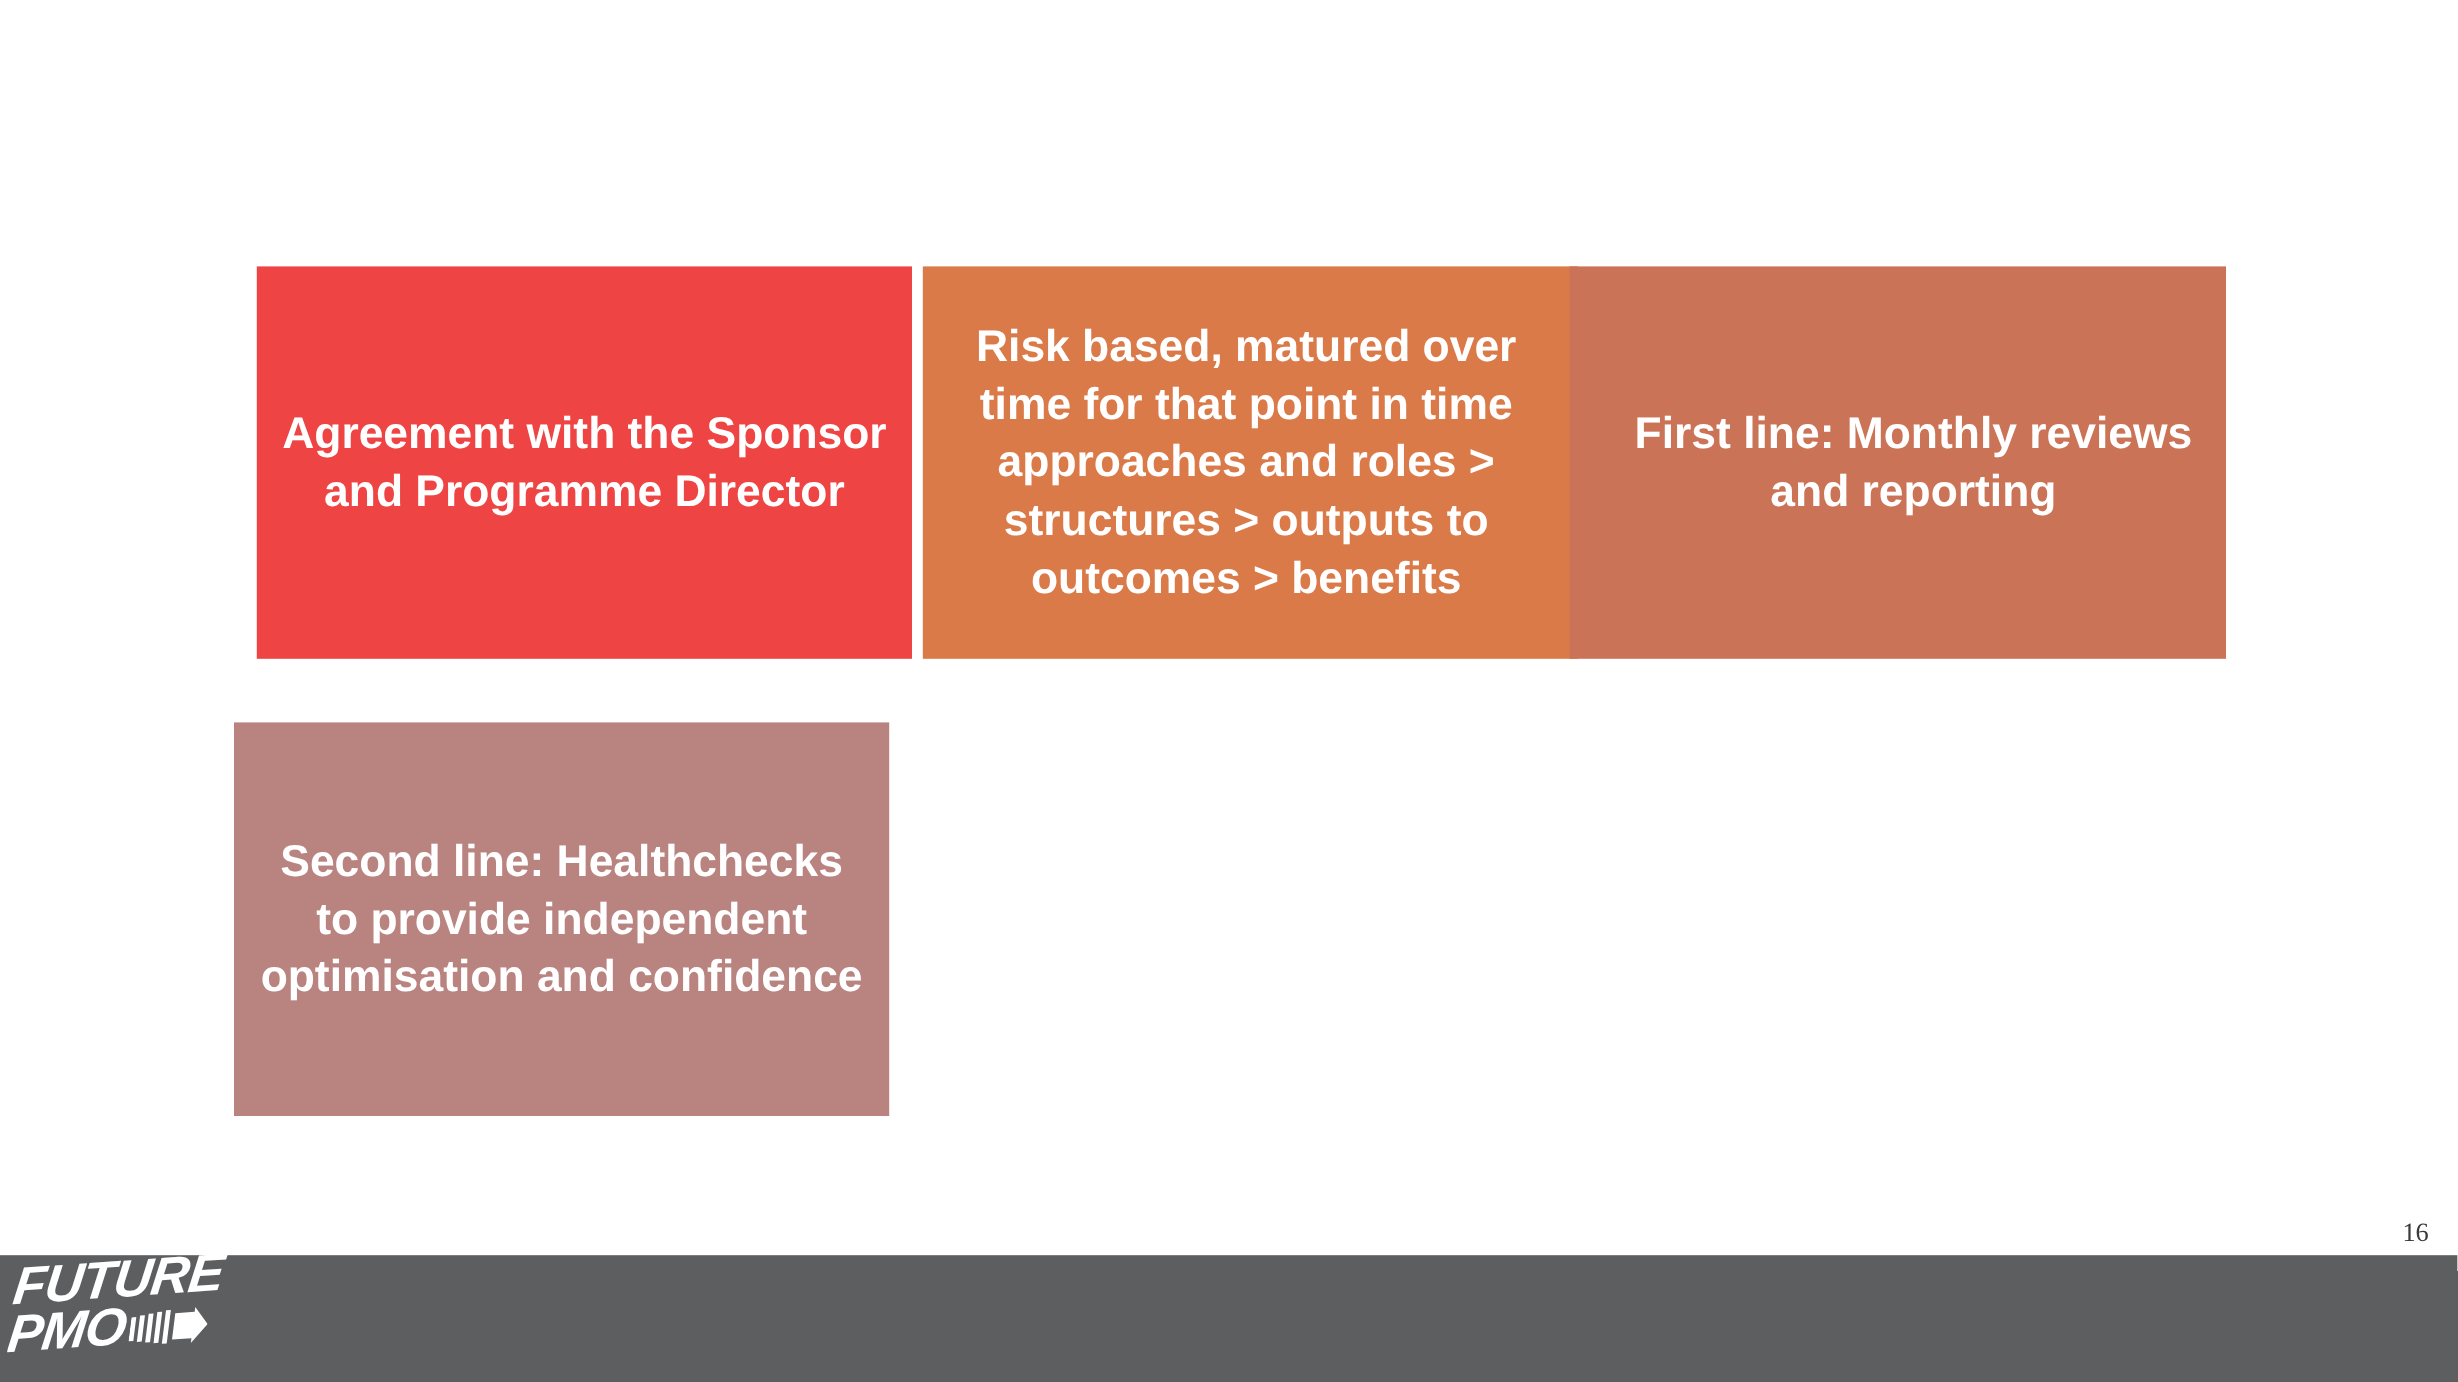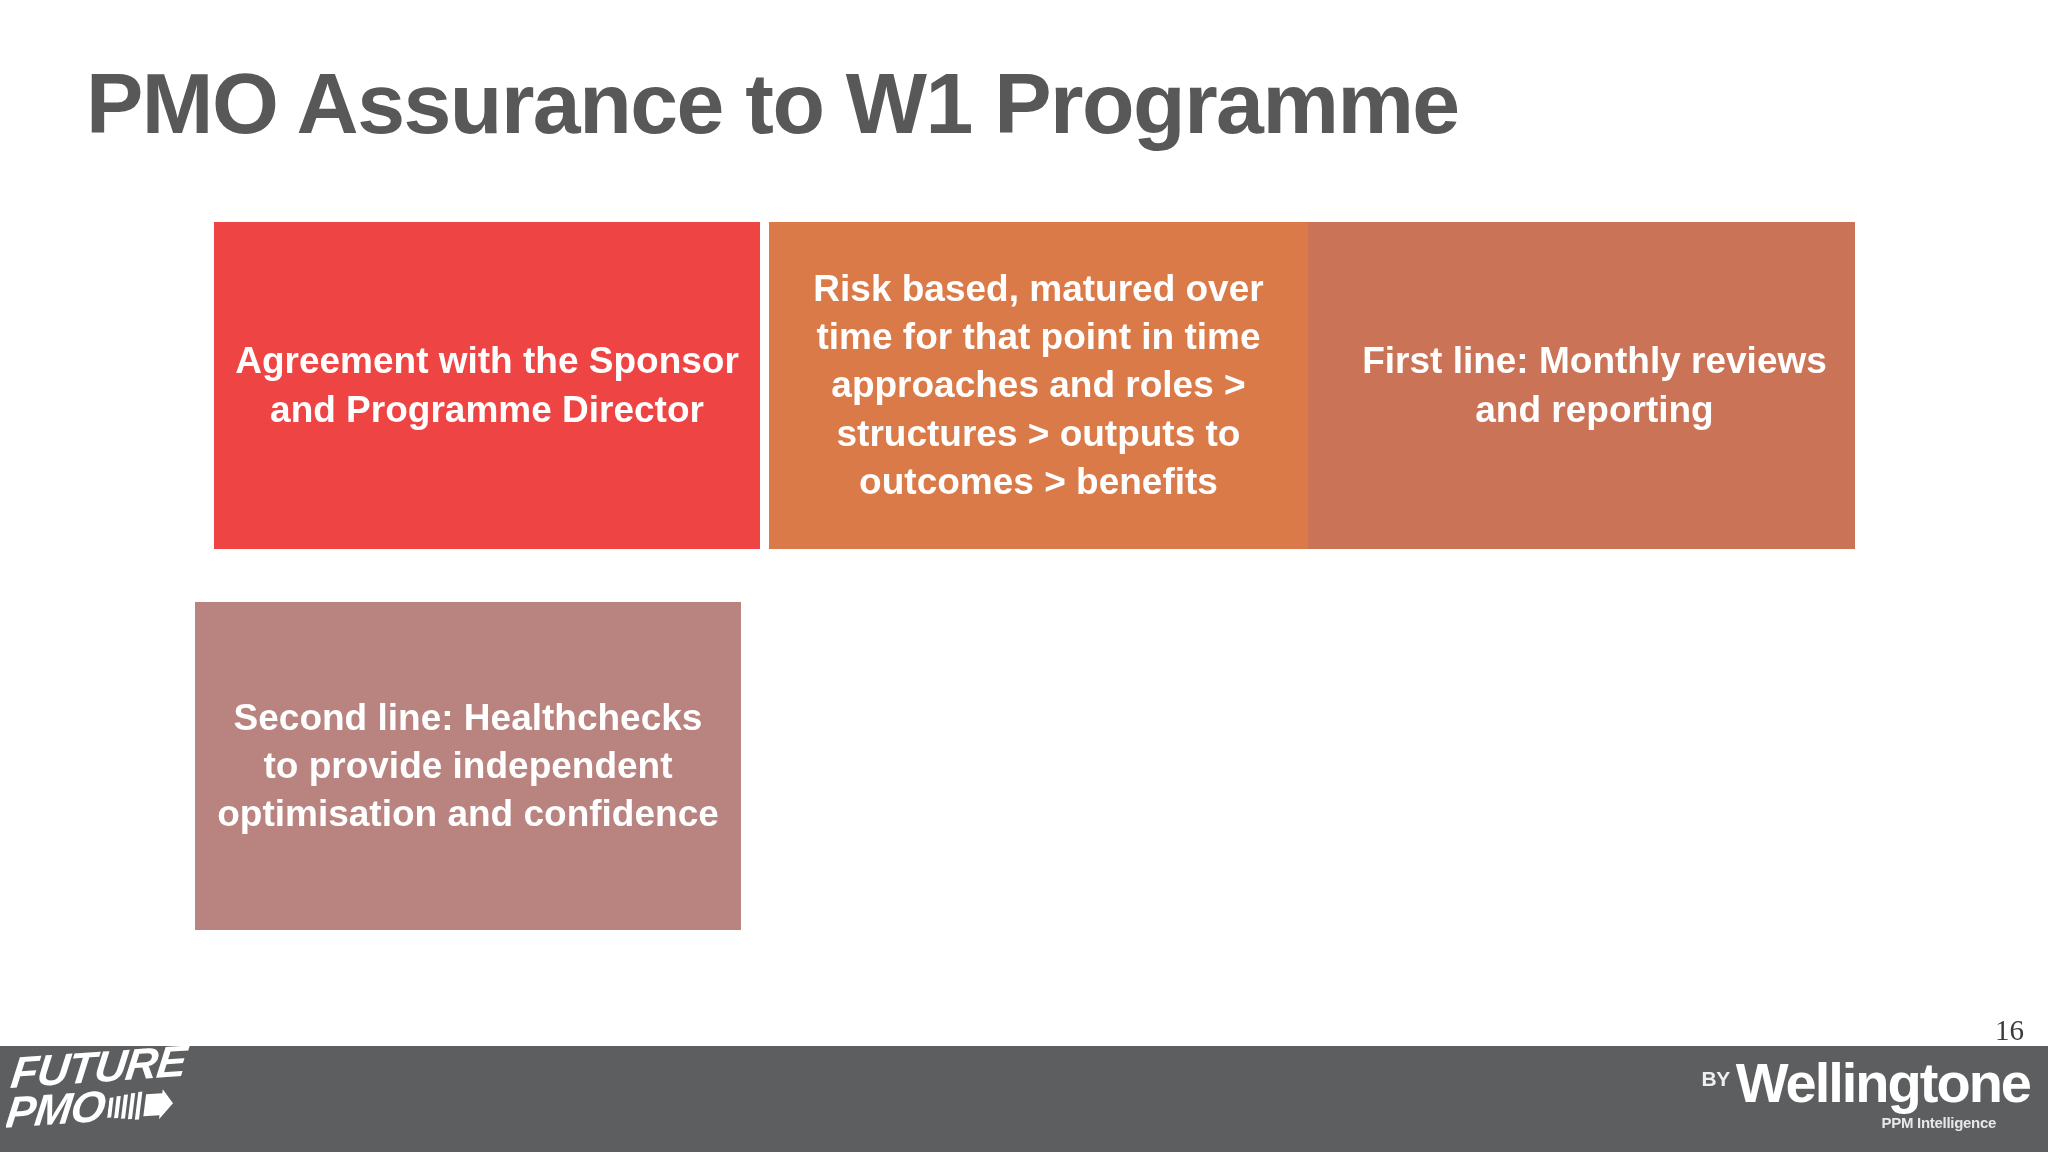--- a/index.html
+++ b/index.html
@@ -81,21 +81,21 @@
 
   
   .box.b2 { top: 4px; height: 327px; }
 
   
   .page-number {
     position: absolute;
     right: 24px;
     top: 1014px;
     font-family: "Liberation Serif", "DejaVu Serif", serif;
-    font-size: 29px;
+    font-size: 22px;
     color: #3a3a3a;
     text-align: right;
   }
 
   
   .footer-bar {
     position: absolute;
     left: 0;
     top: 1046px;
     width: 2048px;
@@ -193,21 +193,20 @@
     color: #e8e8e8;
     letter-spacing: -0.3px;
     white-space: nowrap;
   }
 </style>
 </head>
 <body>
 
 <div class="slide" style="background: rgb(255, 255, 255);">
 
-  <h1 class="slide-title" style="color: rgb(88, 88, 88);">PMO Assurance to W1 Programme</h1>
 
   <div class="box-grid">
 
     <div class="box col-1 row-1" style="background: #ef4444; margin-left: 48px;">
       <span class="box-text">Agreement with the Sponsor and Programme Director</span>
     </div>
 
     <div class="box col-2 b2" style="background: rgb(219, 122, 73);">
       <span class="box-text">Risk based, matured over time for that point in time approaches and roles &gt; structures  &gt;  outputs to outcomes &gt; benefits</span>
     </div>
@@ -242,21 +241,14 @@
               <rect x="21" y="2" width="4" height="26"></rect>
               <rect x="28" y="1" width="4" height="28"></rect>
               <path d="M36 4 L52 4 L52 0 L64 15 L52 30 L52 26 L36 26 Z"></path>
             </g>
           </svg>
         </span>
       </div>
     </div>
   </div>
 
-  <div class="logo-wellingtone">
-    <div class="wt-row">
-      <span class="wt-by">BY</span>
-      <span class="wt-name">Wellingtone</span>
-    </div>
-    <div class="wt-sub">PPM Intelligence</div>
-  </div>
 
 </div>
 
 </body></html>

